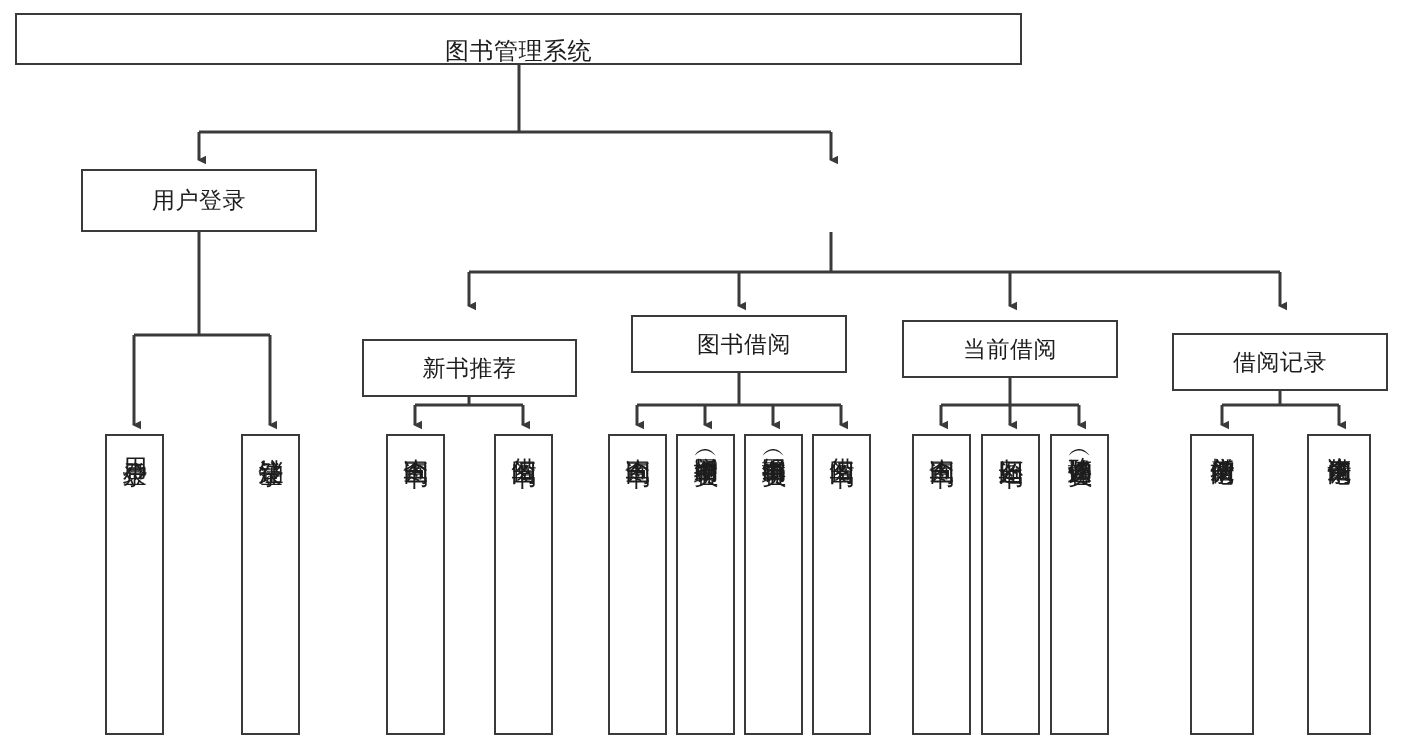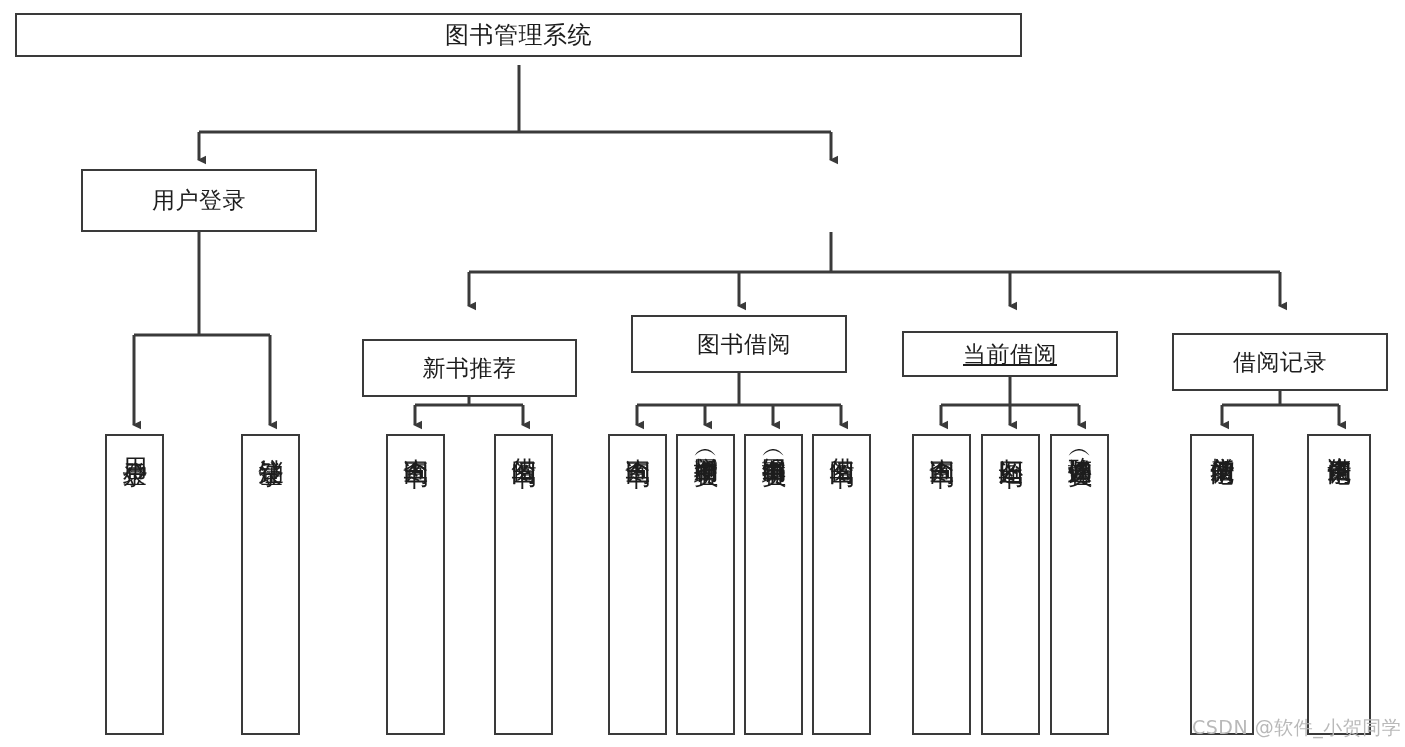--- a/index.html
+++ b/index.html
@@ -125,38 +125,38 @@
       <path d="M1010,405 L1010,425" marker-end="url(#arrow)"></path>
       <path d="M1079,405 L1079,425" marker-end="url(#arrow)"></path>
 
       <path d="M1280,373 L1280,405"></path>
       <path d="M1222,405 L1339,405"></path>
       <path d="M1222,405 L1222,425" marker-end="url(#arrow)"></path>
       <path d="M1339,405 L1339,425" marker-end="url(#arrow)"></path>
     </g>
   </svg>
 
-  <div class="node h root" style="left:15px; top:13px; width:1007px; height:44px;">
+  <div class="node h root" style="left:15px; top:13px; width:1007px; height:52px;align-items:flex-end;">
     <span class="lbl">图书管理系统</span>
   </div>
 
   <div class="node h" style="left:81px; top:169px; width:236px; height:63px;">
     <span class="lbl">用户登录</span>
   </div>
 
 
   <div class="node h" style="left:362px; top:315px; width:215px; height:58px;margin-top:24px;">
     <span class="lbl">新书推荐</span>
   </div>
 
   <div class="node h" style="left:631px; top:315px; width:216px; height:58px;padding-left:10px;">
     <span class="lbl">图书借阅</span>
   </div>
 
-  <div class="node h" style="left:902px; top:331px; width:216px; height:46px;text-decoration:underline;">
+  <div class="node h" style="left:902px; top:320px; width:216px; height:58px;">
     <span class="lbl">当前借阅</span>
   </div>
 
   <div class="node h" style="left:1172px; top:333px; width:216px; height:58px;">
     <span class="lbl">借阅记录</span>
   </div>
 
   <div class="node v" style="left:105px; top:434px; width:59px; height:301px;">
     <span class="lbl">用户登录</span>
   </div>
@@ -202,17 +202,14 @@
   </div>
 
   <div class="node v tall" style="left:1190px; top:434px; width:64px; height:301px;">
     <span class="lbl">新增借阅记录</span>
   </div>
 
   <div class="node v tall" style="left:1307px; top:434px; width:64px; height:301px;">
     <span class="lbl">查询借阅记录</span>
   </div>
 
-  <div class="watermark" style="left:1192px; top:715px;">
-    <span>CSDN @软件_小贺同学</span>
-  </div>
 
 </div>
 
 </body></html>

